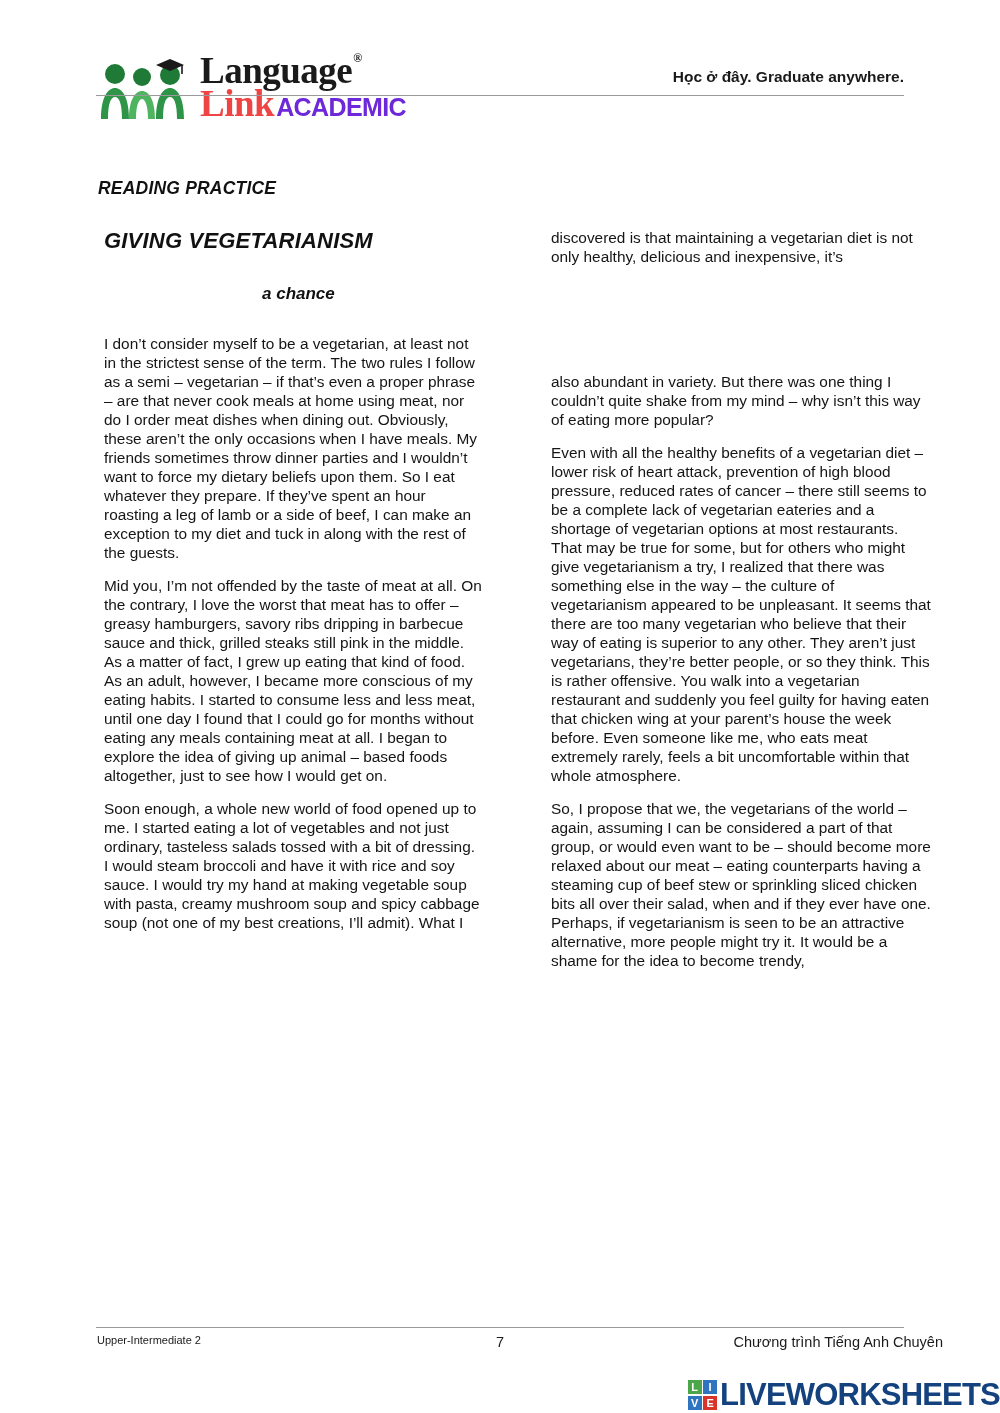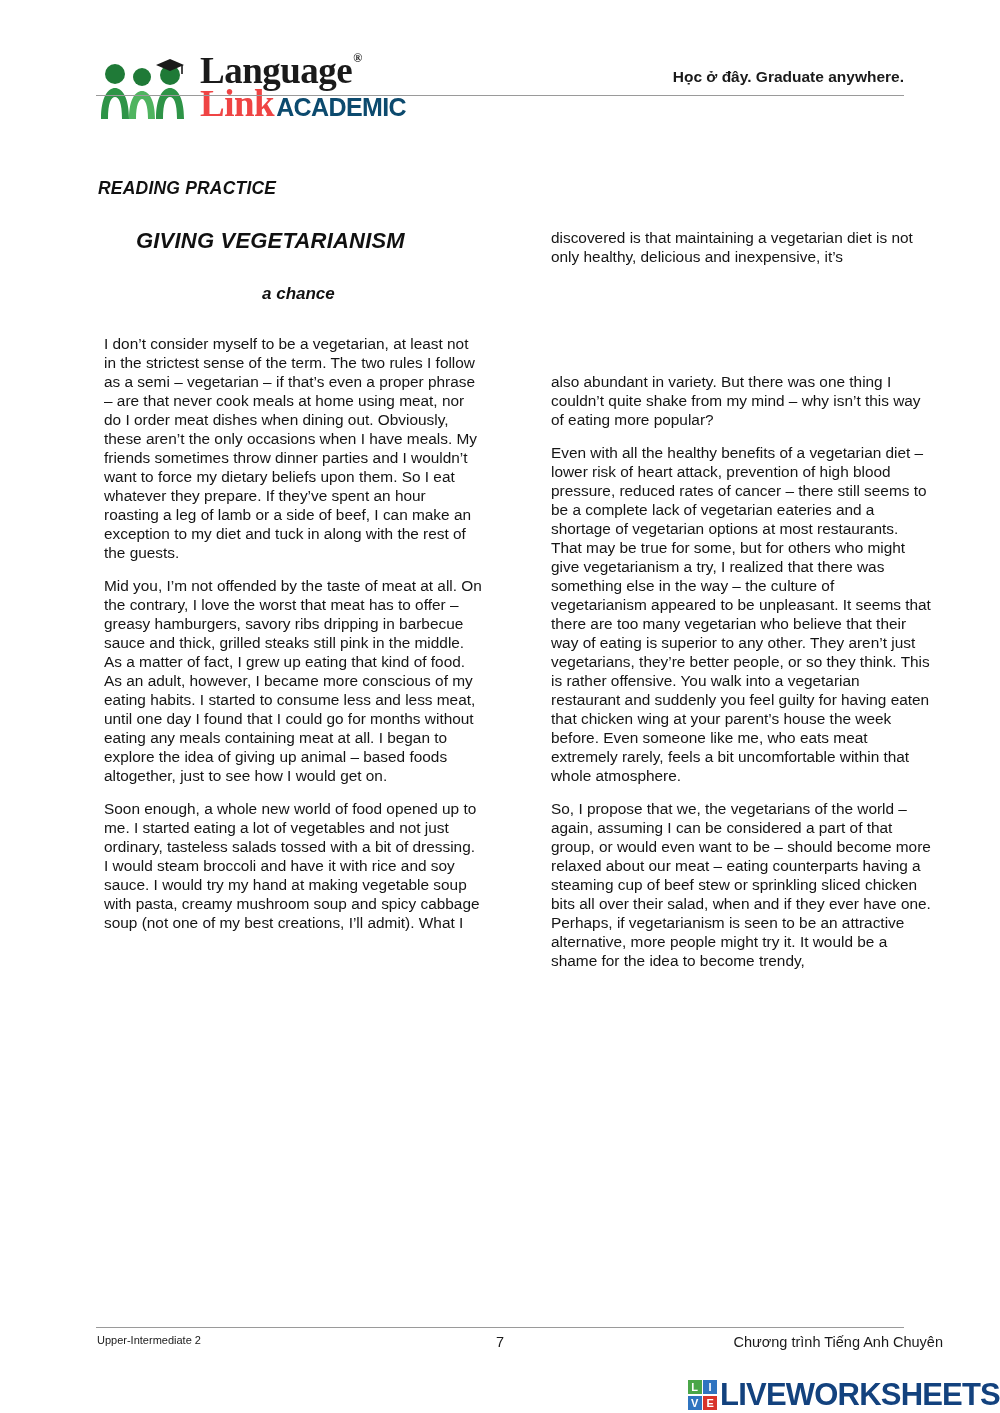--- a/index.html
+++ b/index.html
@@ -106,21 +106,21 @@
     left: 98px;
     top: 178px;
     font-size: 17.5px;
     font-style: italic;
     font-weight: bold;
     letter-spacing: 0.2px;
     color: #111;
   }
   .title-main {
     position: absolute;
-    left: 136px;
+    left: 104px;
     top: 228px;
     font-size: 22px;
     font-style: italic;
     font-weight: bold;
     letter-spacing: 0.2px;
     color: #111;
   }
   .title-sub {
     position: absolute;
     left: 262px;
@@ -238,21 +238,21 @@
           <path d="M31 62 C31 43 37 34 44 34 C51 34 57 43 57 62 L50 62 C50 48 47 42 44 42 C41 42 38 48 38 62 Z" fill="#4fb45f"></path>
 
           <circle cx="72" cy="18" r="10" fill="#1f7a37"></circle>
           <path d="M58 8 L72 2 L86 8 L72 14 Z" fill="#1a1a1a"></path>
           <path d="M84 8 L84 17" stroke="#1a1a1a" stroke-width="1.6" fill="none"></path>
           <path d="M58 62 C58 40 65 31 72 31 C79 31 86 40 86 62 L79 62 C79 46 76 40 72 40 C68 40 65 46 65 62 Z" fill="#2e9447"></path>
         </svg>
       </div>
       <div class="logo-wordmark">
         <div class="logo-line1"><span>Language</span><span class="reg-mark">®</span></div>
-        <div class="logo-line2"><span class="logo-link">Link</span><span class="logo-academic" style="color: #0c4a6e;">ACADEMIC</span></div>
+        <div class="logo-line2"><span class="logo-link">Link</span><span class="logo-academic" style="color: #6d28d9;">ACADEMIC</span></div>
       </div>
     </div>
 
     <div class="tagline">Học ở đây. Graduate anywhere.</div>
     <div class="header-rule"></div>
   </div>
 
   <div class="section-label">READING PRACTICE</div>
   <div class="title-main">GIVING VEGETARIANISM</div>
   <div class="title-sub">a chance</div>

